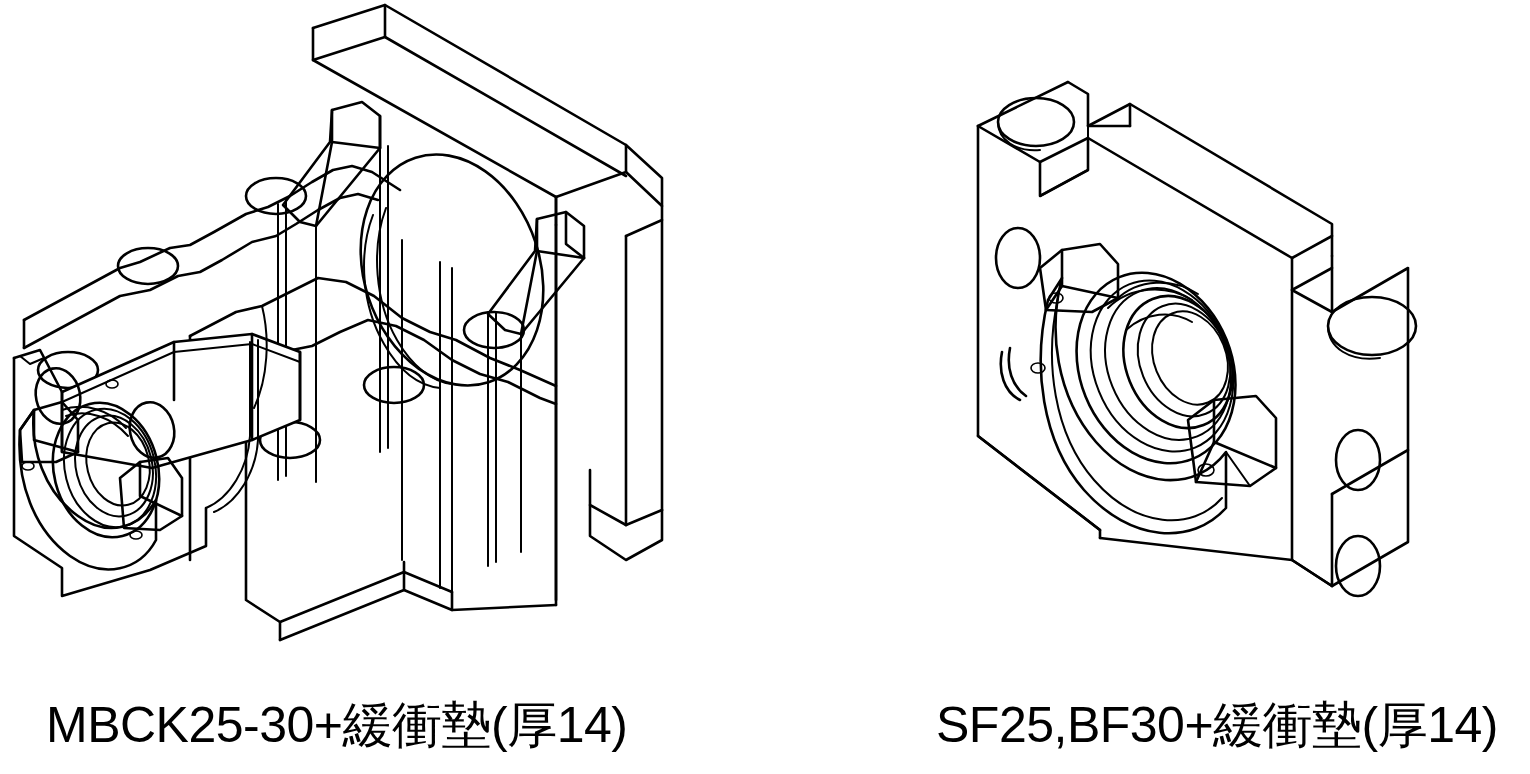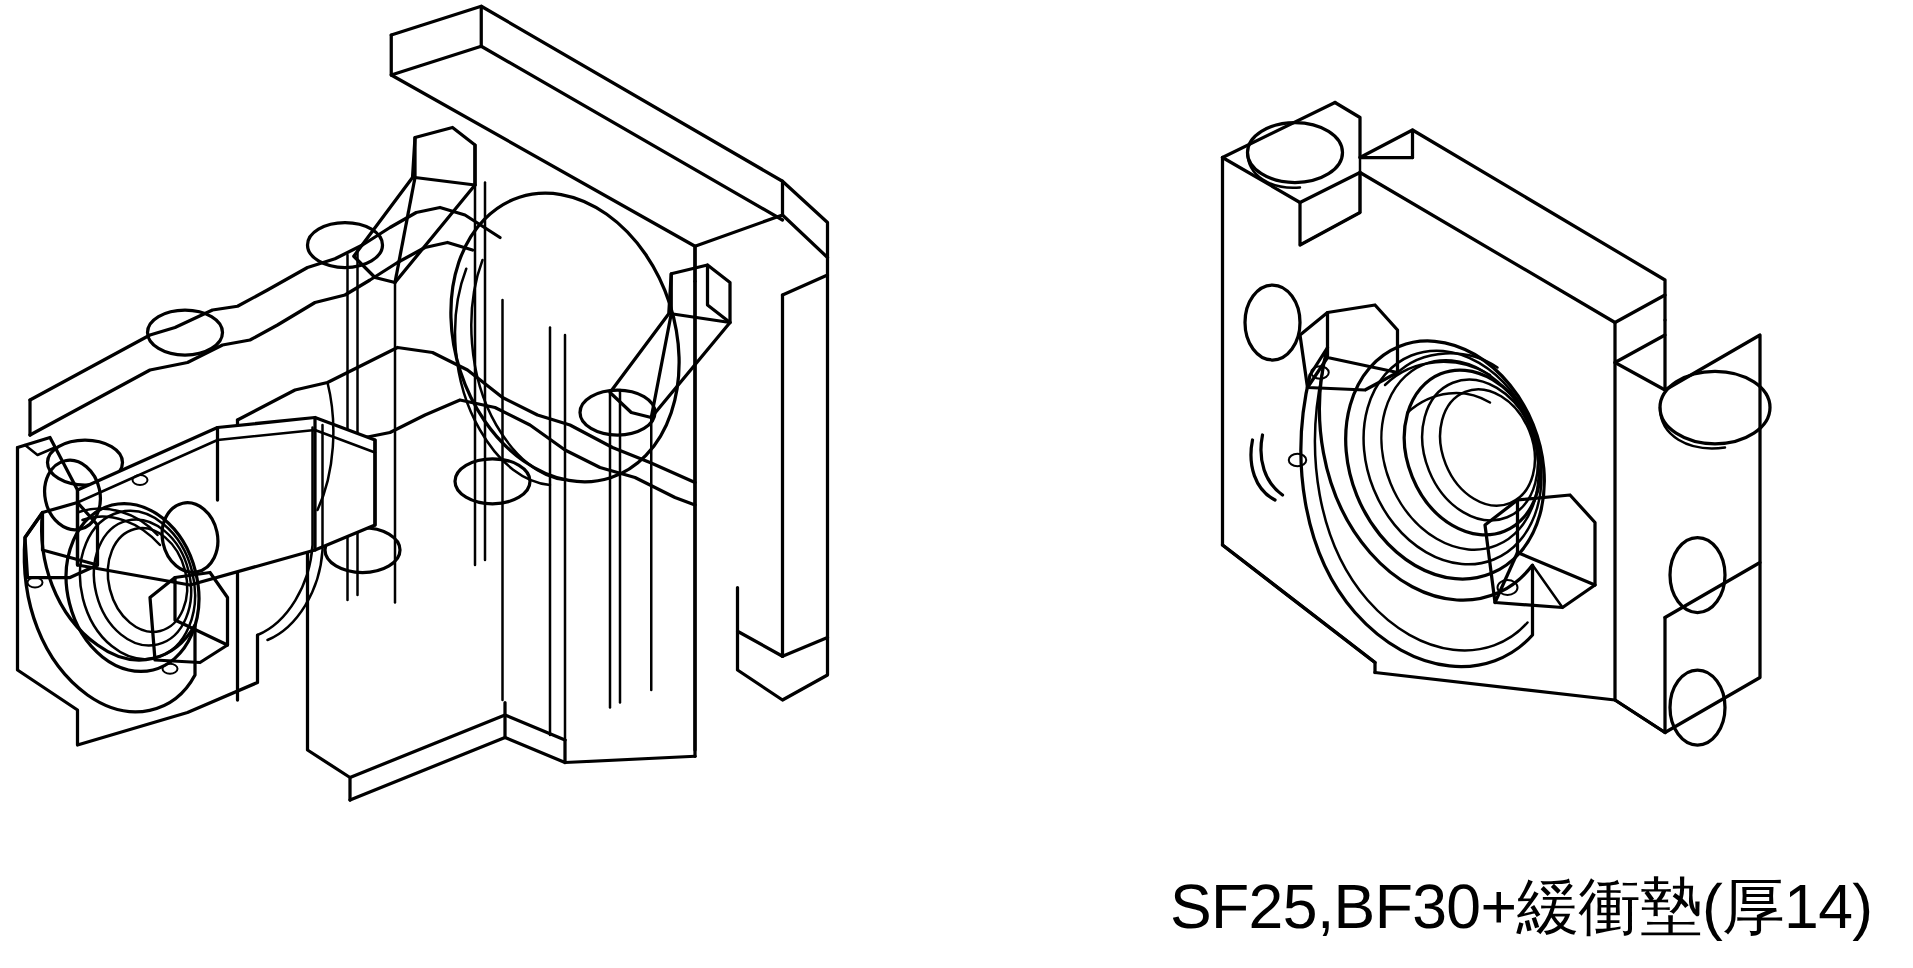--- a/index.html
+++ b/index.html
@@ -330,16 +330,17 @@
         <ellipse class="ln-thin" cx="250" cy="358" rx="36" ry="48" transform="rotate(-22 250 358)"></ellipse>
 
         <path class="ln-thin" d="M 168 308 C 190 286, 226 284, 252 300"></path>
         <path class="ln-thin" d="M 176 300 C 198 278, 234 278, 258 294"></path>
         <path class="ln-thin" d="M 186 330 C 206 312, 232 310, 252 322"></path>
       </g>
 
     </svg>
   </div>
 
+  <div class="caption" id="caption-left">MBCK25-30+緩衝墊(厚14)</div>
 
   <div class="caption" id="caption-right">SF25,BF30+緩衝墊(厚14)</div>
 
 </div>
 
 </body></html>

